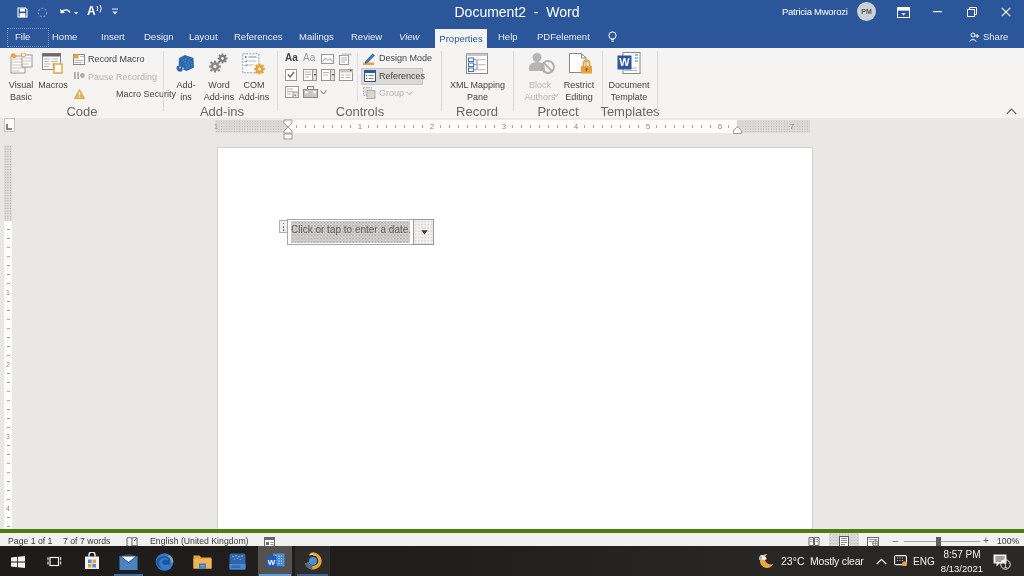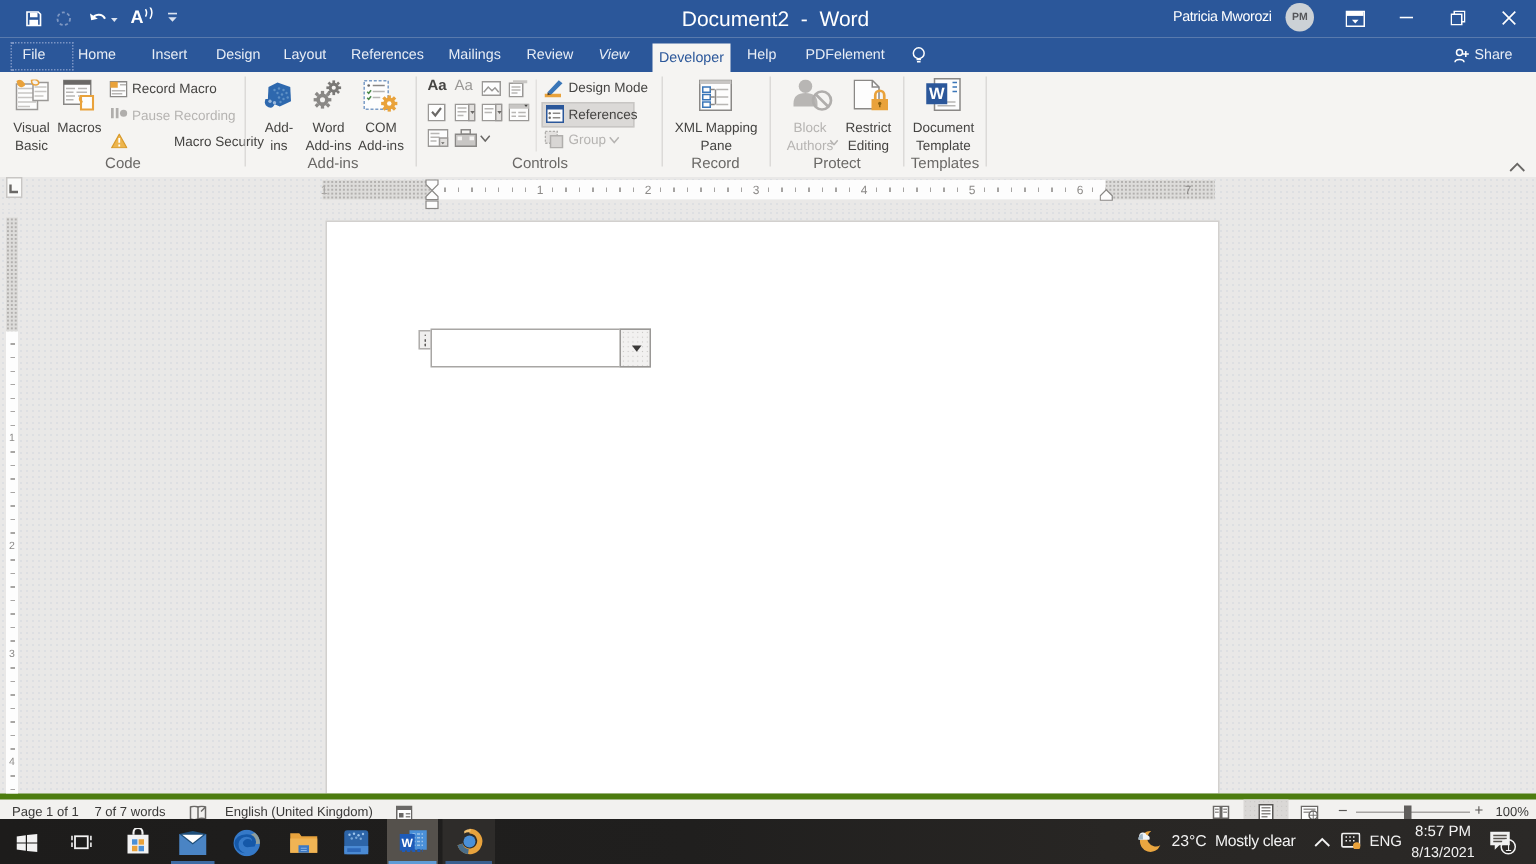--- a/index.html
+++ b/index.html
@@ -7,21 +7,21 @@
 .screen{position:relative;width:1024px;height:576px;background:#e9e8e6;overflow:hidden;}
 .abs{position:absolute;}
 
 .titlebar{left:0;top:0;width:1024px;height:25px;background:#2b579a;}
 .tabrow{left:0;top:25px;width:1024px;height:23px;background:#2b579a;}
 .tab{position:absolute;top:0;height:23px;line-height:23px;color:#e8edf5;font-size:9.5px;}
 .devtab{position:absolute;left:435px;top:4px;width:52px;height:19px;background:#f5f4f2;color:#2b579a;font-size:9.5px;line-height:19px;text-align:center;}
 
 .ribbon{left:0;top:48px;width:1024px;height:70px;background:#f5f4f2;border-bottom:1px solid #d8d6d4;}
 .rsep{position:absolute;top:3px;width:1px;height:60px;background:#dcdad8;}
-.rlabel{position:absolute;top:56px;font-size:10px;color:#6a6866;width:80px;text-align:center;}
+.rlabel{position:absolute;top:56px;font-size:13px;color:#6a6866;width:80px;text-align:center;}
 .rbig{position:absolute;top:31px;font-size:9px;color:#454442;text-align:center;line-height:12px;width:60px;}
 .rsmalltxt{position:absolute;font-size:9px;color:#454442;line-height:11px;}
 .gray{color:#b6b4b2;}
 
 .rulerband{left:0;top:118px;width:1024px;height:22px;background-color:#e9e8e7;background-image:radial-gradient(#dddfe2 0.5px,transparent 0.6px);background-size:4px 4px;}
 .hruler{position:absolute;left:215px;top:2px;width:595px;height:13px;background:#dddcda;}
 .hruler-white{position:absolute;left:73px;top:0;width:449px;height:13px;background:#fdfdfd;}
 .rnum{position:absolute;top:2px;font-size:8px;color:#8c8a88;transform:translateX(-50%);}
 
 .workspace{left:0;top:140px;width:1024px;height:389px;background-color:#e9e8e7;background-image:radial-gradient(#dddfe2 0.5px,transparent 0.6px);background-size:4px 4px;}
@@ -92,21 +92,21 @@
     <div class="tab" style="left:15px;">File</div>
     <div class="abs" style="left:7px;top:3px;width:40px;height:17px;border:1px dotted #7a94c4;"></div>
     <div class="tab" style="left:52px;">Home</div>
     <div class="tab" style="left:101px;">Insert</div>
     <div class="tab" style="left:144px;">Design</div>
     <div class="tab" style="left:189px;">Layout</div>
     <div class="tab" style="left:234px;">References</div>
     <div class="tab" style="left:299px;">Mailings</div>
     <div class="tab" style="left:351px;">Review</div>
     <div class="tab" style="left:399px;font-style:italic;">View</div>
-    <div class="devtab">Developer</div>
+    <div class="devtab">Properties</div>
     <div class="tab" style="left:498px;">Help</div>
     <div class="tab" style="left:537px;">PDFelement</div>
 
     <svg class="abs" style="left:607px;top:6px" width="11" height="13" viewBox="0 0 11 13">
       <circle cx="5.5" cy="4.5" r="3.6" fill="none" stroke="#fff" stroke-width="1"></circle>
       <path d="M4 8.6 h3 M4.3 10.2 h2.4" stroke="#fff" stroke-width="1"></path>
     </svg>
 
     <svg class="abs" style="left:969px;top:7px" width="11" height="11" viewBox="0 0 11 11">
       <circle cx="4" cy="3" r="2" fill="none" stroke="#fff" stroke-width="1"></circle>
@@ -413,20 +413,23 @@
   <div class="abs workspace" id="workspace">
     <div class="page">
 
       <div class="abs" style="left:61px;top:72px;width:9px;height:13px;background:#f0efee;border:1px solid #b0aeac;box-sizing:border-box;">
         <div style="width:1.6px;height:1.6px;background:#5a5856;border-radius:50%;margin:1.6px auto 0;"></div>
         <div style="width:1.6px;height:1.6px;background:#5a5856;border-radius:50%;margin:1.8px auto 0;"></div>
         <div style="width:1.6px;height:1.6px;background:#5a5856;border-radius:50%;margin:1.8px auto 0;"></div>
       </div>
       <div class="abs" style="left:69px;top:71px;width:147px;height:26px;border:1px solid #a8a6a4;background:#fff;box-sizing:border-box;">
 
+        <div class="abs" style="left:3px;top:1px;width:119px;height:22px;background-color:#d9d8d7;background-image:radial-gradient(#a8a6a4 0.55px,transparent 0.7px),radial-gradient(#b4b2b0 0.5px,transparent 0.65px);background-size:3.2px 3.2px,3.2px 3.2px;background-position:0 0,1.6px 1.6px;">
+          <div style="position:absolute;left:0px;top:2.5px;font-size:10px;color:#5f5e5d;white-space:nowrap;">Click or tap to enter a date.</div>
+        </div>
 
         <div class="abs" style="left:125px;top:-1px;width:21px;height:26px;background:#f2f1f0;border:1px solid #9a9896;box-sizing:border-box;background-image:radial-gradient(#c8c6c4 0.5px,transparent 0.65px);background-size:3.2px 3.2px;">
           <svg style="position:absolute;left:6.5px;top:10px" width="7" height="5" viewBox="0 0 7 5">
               <path d="M0.3 0.3 h6.4 l-3.2 4.2 z" fill="#3b3a39"></path>
             </svg>
         </div>
       </div>
     </div>
   </div>
 

